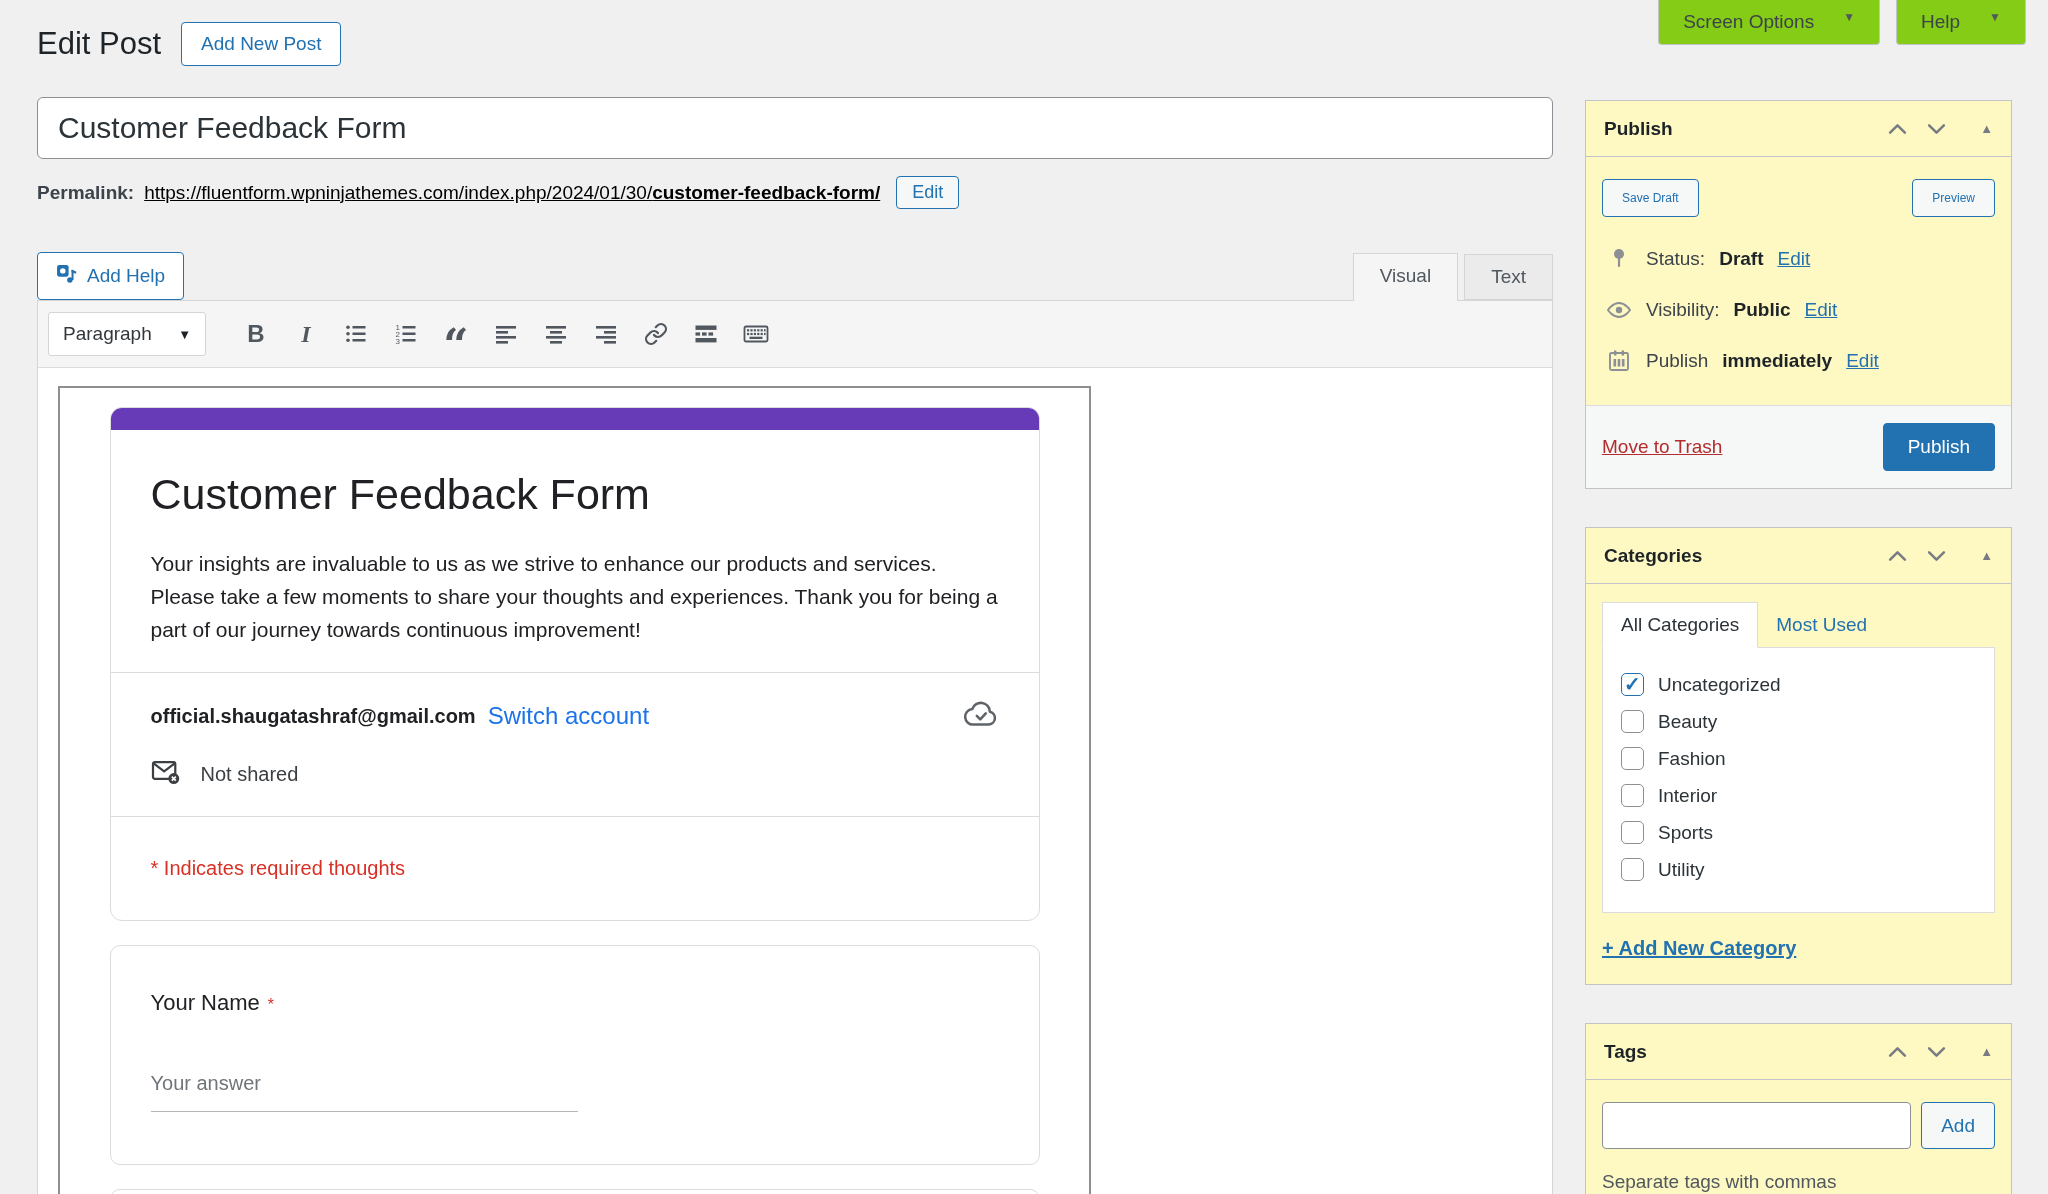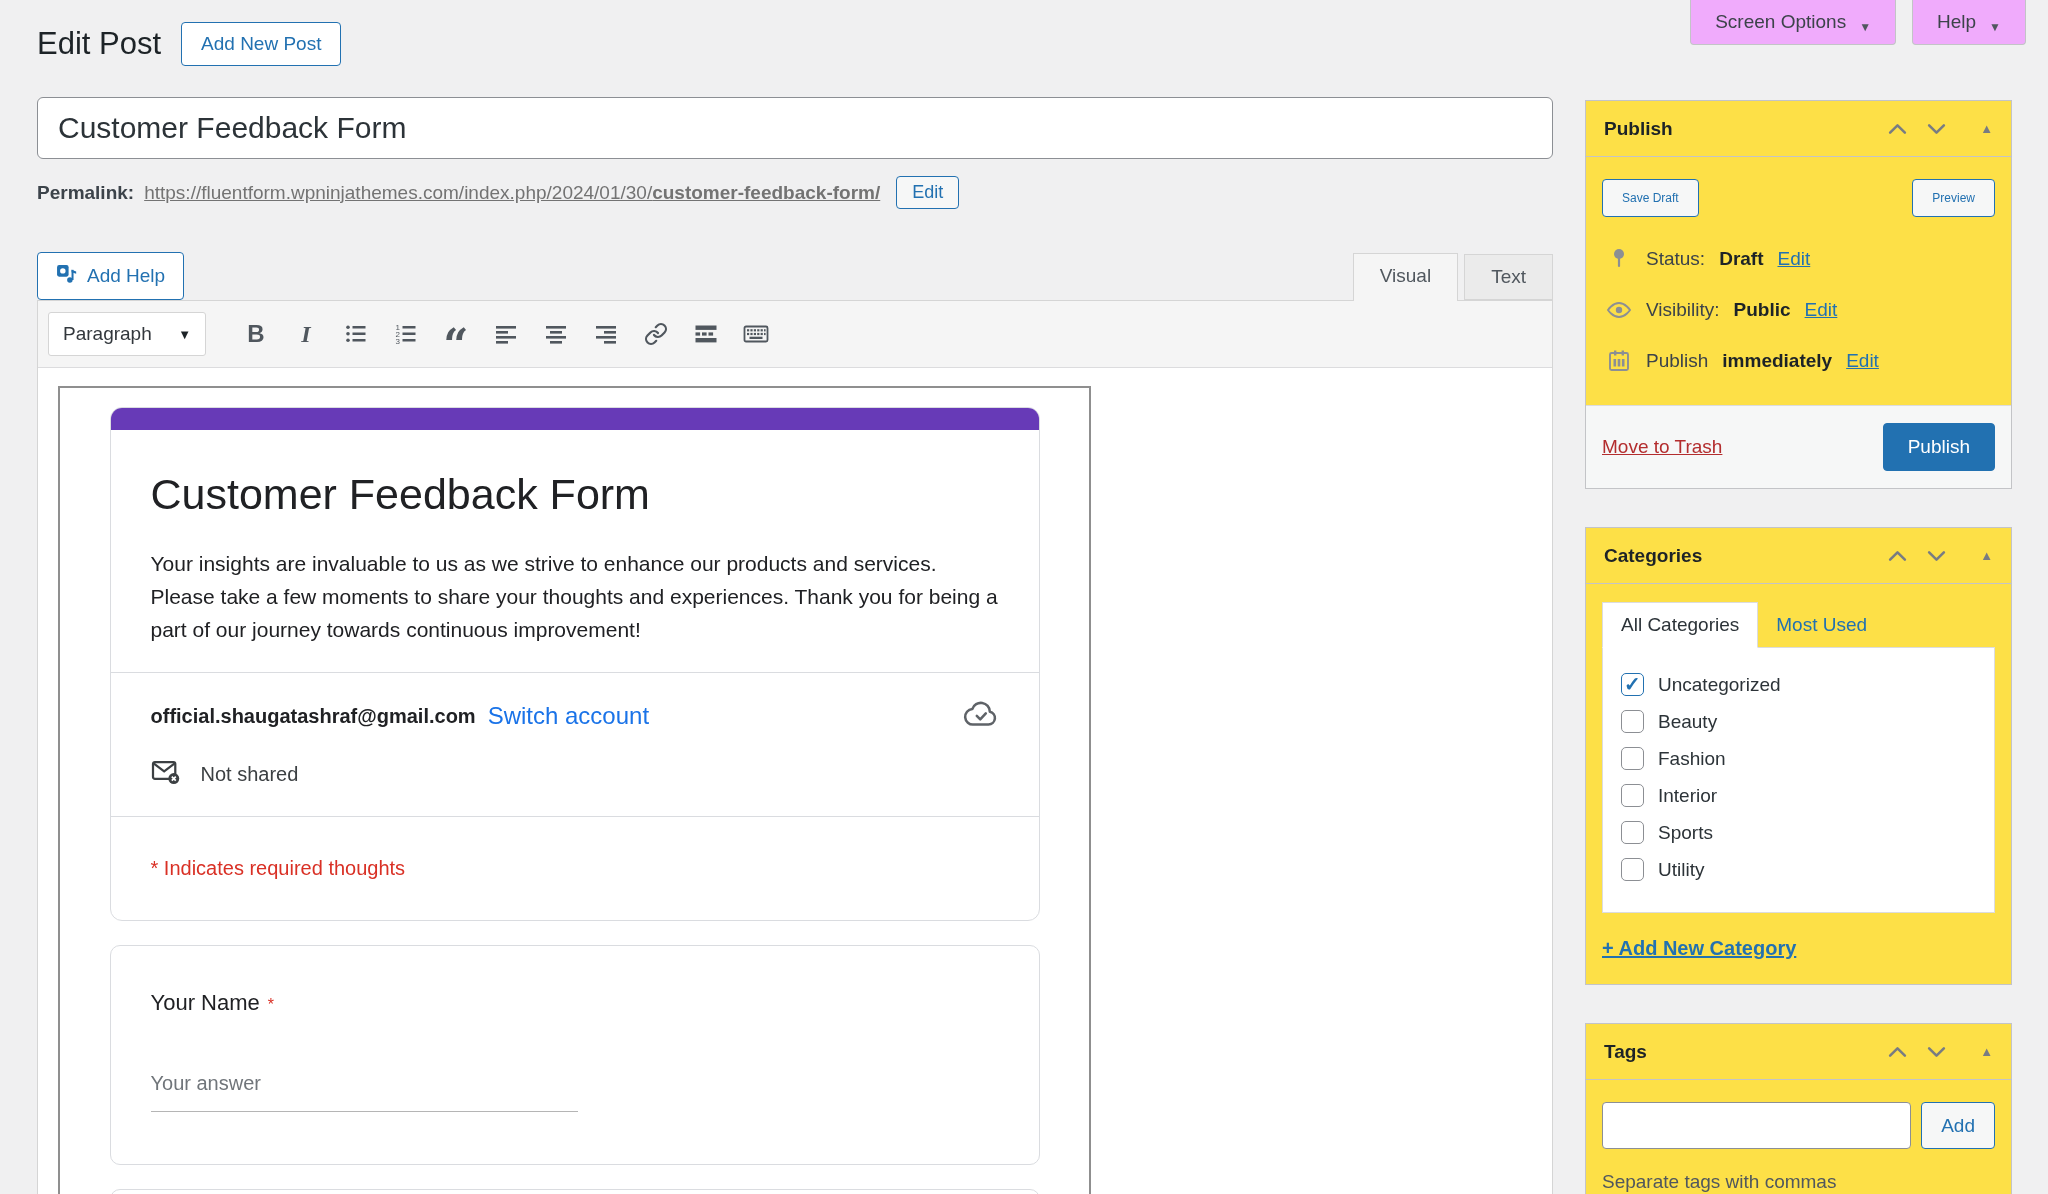--- a/index.html
+++ b/index.html
@@ -2,37 +2,37 @@
 <html><head>
 <meta charset="utf-8">
 <style>
   * { box-sizing: border-box; margin: 0; padding: 0; }
   html,body { background:#f0f0f1; }
   body { font-family:"Liberation Sans", sans-serif; color:#1d2327; }
   .screen { position:relative; width:2048px; height:1194px; overflow:hidden; background:#f0f0f1; }
 
   
   .top-tabs { position:absolute; top:0; right:22px; display:flex; gap:16px; z-index:5; }
-  .top-tab { display:flex; align-items:flex-end; gap:13px; background:#f0abfc; border:1px solid #c3c4c7; border-top:none;
+  .top-tab { display:flex; align-items:flex-start; gap:29px; background:#84cc16; border:1px solid #c3c4c7; border-top:none;
              border-radius:0 0 4px 4px; padding:11px 24px; font-size:19px; color:#3c434a; cursor:pointer; }
   .caret { font-size:12px; color:#50575e; line-height:1; }
 
   
   .page-header { position:absolute; top:22px; left:37px; display:flex; align-items:center; gap:20px; }
   .page-title { font-size:31px; font-weight:500; color:#1d2327; }
   .btn-outline { background:#fff; border:1px solid #2271b1; color:#2271b1; border-radius:4px; padding:10px 19px;
                  font-size:19px; cursor:pointer; font-family:inherit; }
 
   
   .title-input { position:absolute; top:97px; left:37px; width:1516px; height:62px; background:#fff;
                  border:1px solid #8c8f94; border-radius:6px; font-size:30px; color:#2c3338; padding:0 20px;
                  font-family:inherit; }
   .permalink { position:absolute; top:176px; left:37px; display:flex; align-items:center; gap:10px; font-size:19px; color:#3c434a; }
   .permalink .lbl { font-weight:700; }
-  .permalink a { color:#737373; text-decoration:underline; }
+  .permalink a { color:#000000; text-decoration:underline; }
   .permalink .slug { font-weight:700; }
   .btn-small { background:#f6f7f7; border:1px solid #2271b1; color:#2271b1; border-radius:4px; padding:5px 15px;
                font-size:18px; margin-left:6px; cursor:pointer; font-family:inherit; }
 
   
   .editor { position:absolute; top:247px; left:37px; width:1516px; }
   .editor-header { display:flex; justify-content:space-between; align-items:flex-end; height:53px; }
   .add-media { display:flex; align-items:center; gap:10px; background:#fff; border:1px solid #2271b1; color:#2271b1;
                border-radius:4px; padding:10px 18px; font-size:19px; cursor:pointer; font-family:inherit; }
   .editor-tabs { display:flex; gap:6px; align-items:center; margin-right:0; }
@@ -69,21 +69,21 @@
   .gshared-row { display:flex; align-items:center; gap:20px; margin-top:26px; color:#3c4043; font-size:20px; }
   .greq { color:#d93025; font-size:20px; padding:14px 0; }
   .gq-card { width:930px; margin:24px auto 0; background:#fff; border:1px solid #dadce0; border-radius:10px; padding:44px 40px 52px; }
   .gq-label { font-size:22px; color:#202124; font-weight:500; }
   .gq-req { color:#d93025; padding-left:8px; font-weight:500; }
   .gq-answer { margin-top:56px; width:427px; border-bottom:1px solid #b5b5b5; padding-bottom:16px; font-size:20px; color:#70757a; cursor:text; }
   .gq-card.cut { padding-top:56px; border-radius:10px; }
 
   
   .sidebar { position:absolute; top:100px; left:1585px; width:427px; }
-  .panel { background:#fde047; border:1px solid #c3c4c7; margin-bottom:38px; }
+  .panel { background:#fef9c3; border:1px solid #c3c4c7; margin-bottom:38px; }
   .panel-header { display:flex; align-items:center; height:56px; padding:0 18px; border-bottom:1px solid #c3c4c7; }
   .panel-title { font-size:19px; font-weight:700; color:#1d2327; flex:1; }
   .handles { display:flex; align-items:center; gap:20px; }
   .handle { border:none; background:transparent; color:#787c82; cursor:pointer; display:flex; align-items:center; padding:0; }
   .toggle-tri { font-size:13px; color:#787c82; margin-left:14px; }
   .publish-body { padding:22px 16px 18px; }
   .minor-actions { display:flex; justify-content:space-between; margin-bottom:16px; }
   .btn-secondary { background:#f6f7f7; border:1px solid #2271b1; color:#2271b1; border-radius:4px; padding:11px 19px;
                    font-size:12px; cursor:pointer; font-family:inherit; }
   .misc-row { display:flex; align-items:center; gap:14px; padding:14px 4px; font-size:19px; color:#3c434a; }

